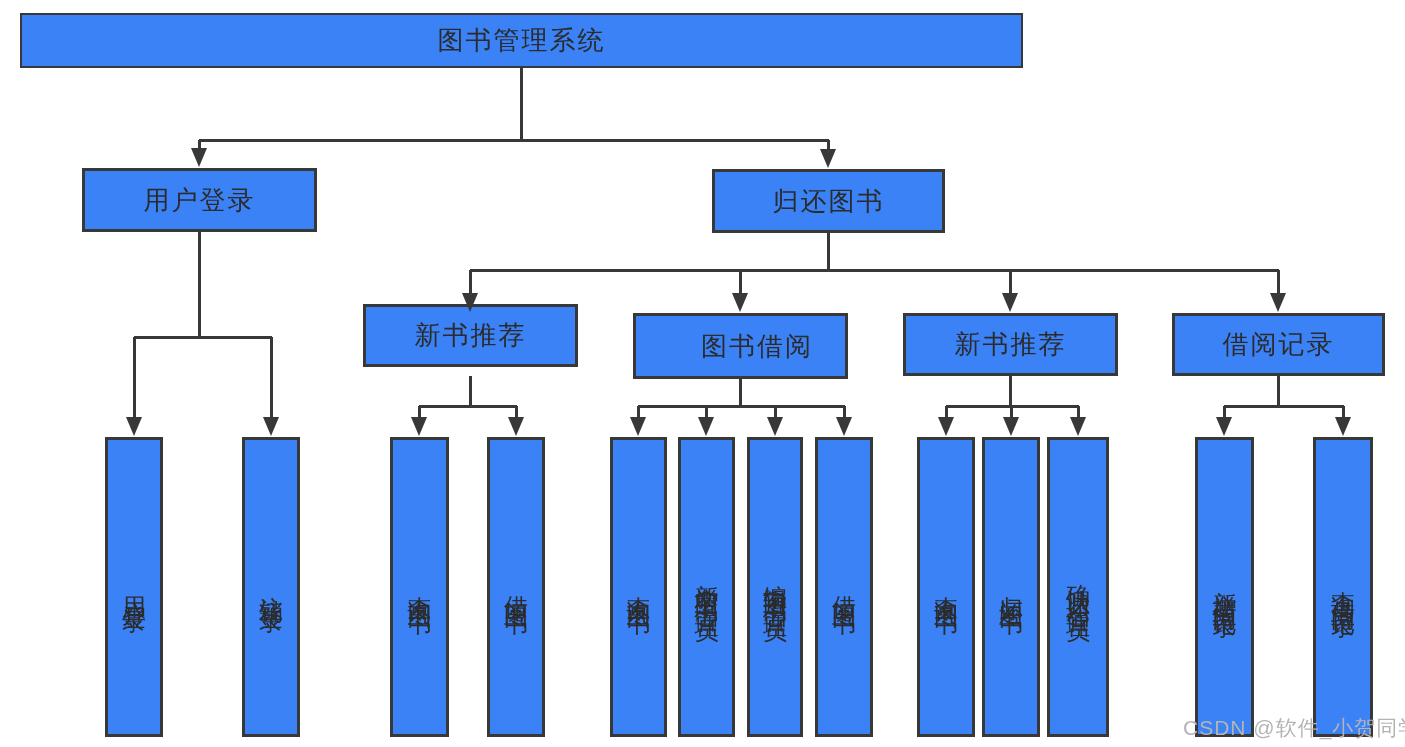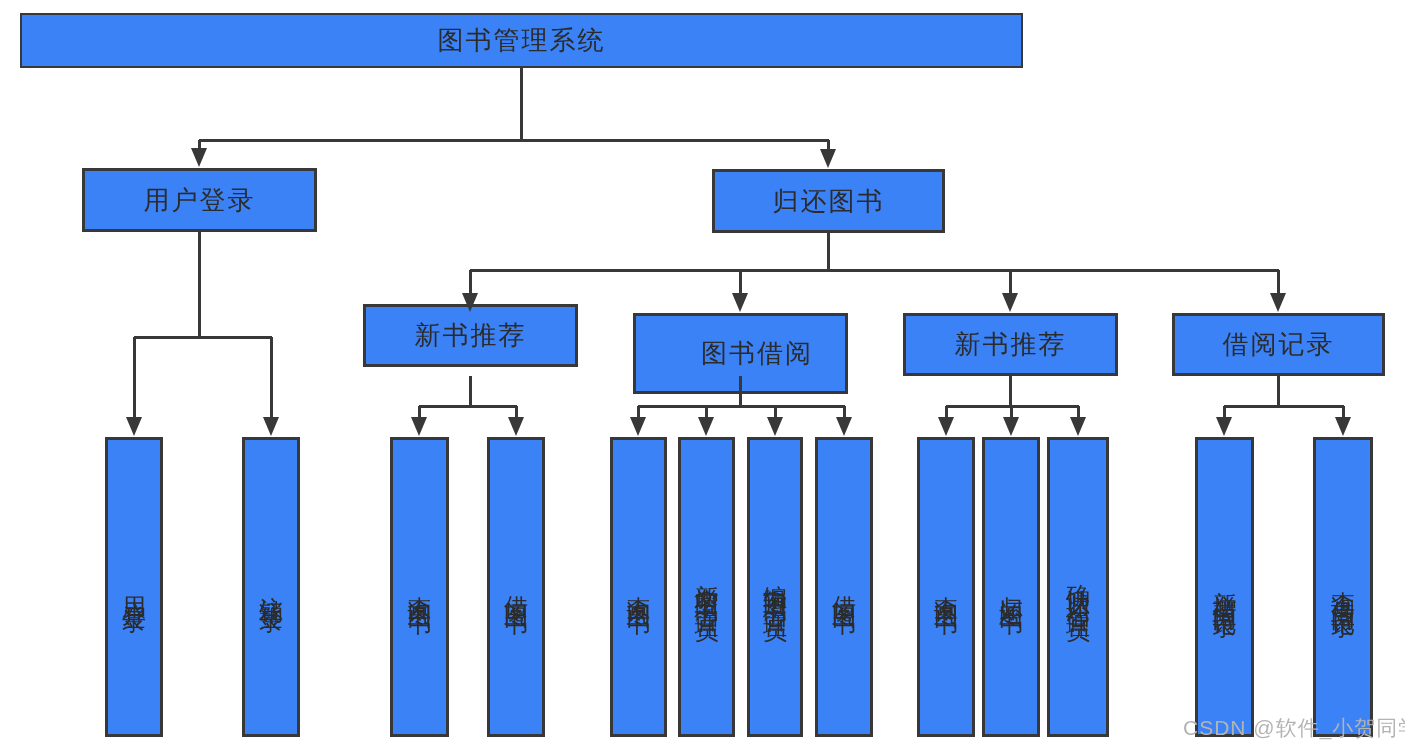--- a/index.html
+++ b/index.html
@@ -57,21 +57,21 @@
 </style>
 </head>
 <body>
 
 <div id="stage">
   <div id="nodes-layer">
       <div class="node" style="left: 20px; top: 13px; width: 1003px; height: 55px; border-width: 2px;">图书管理系统</div>
       <div class="node" style="left: 82px; top: 168px; width: 235px; height: 64px; border-width: 3px;">用户登录</div>
       <div class="node" style="left: 712px; top: 169px; width: 233px; height: 64px; border-width: 3px;">归还图书</div>
       <div class="node" style="left: 363px; top: 304px; width: 215px; height: 63px; border-width: 3px;">新书推荐</div>
-      <div class="node" style="left: 633px; top: 313px; width: 215px; height: 81px; border-width: 3px; padding-left: 33px;">图书借阅</div>
+      <div class="node" style="left: 633px; top: 313px; width: 215px; height: 66px; border-width: 3px; padding-left: 33px;">图书借阅</div>
       <div class="node" style="left: 903px; top: 313px; width: 215px; height: 63px; border-width: 3px;">新书推荐</div>
       <div class="node" style="left: 1172px; top: 313px; width: 213px; height: 63px; border-width: 3px; font-family: Liberation Mono, monospace;">借阅记录</div>
       <div class="node vertical" style="left: 105px; top: 437px; width: 58px; height: 300px; border-width: 3px;">用户登录</div>
       <div class="node vertical" style="left: 242px; top: 437px; width: 58px; height: 300px; border-width: 3px;">注销登录</div>
       <div class="node vertical" style="left: 390px; top: 437px; width: 59px; height: 300px; border-width: 3px;">查询图书</div>
       <div class="node vertical" style="left: 487px; top: 437px; width: 58px; height: 300px; border-width: 3px;">借阅图书</div>
       <div class="node vertical" style="left: 610px; top: 437px; width: 57px; height: 300px; border-width: 3px;">查询图书</div>
       <div class="node vertical" style="left: 678px; top: 437px; width: 57px; height: 300px; border-width: 3px;">新增图书（管理员）</div>
       <div class="node vertical" style="left: 747px; top: 437px; width: 56px; height: 300px; border-width: 3px;">编辑图书（管理员）</div>
       <div class="node vertical" style="left: 815px; top: 437px; width: 58px; height: 300px; border-width: 3px;">借阅图书</div>

